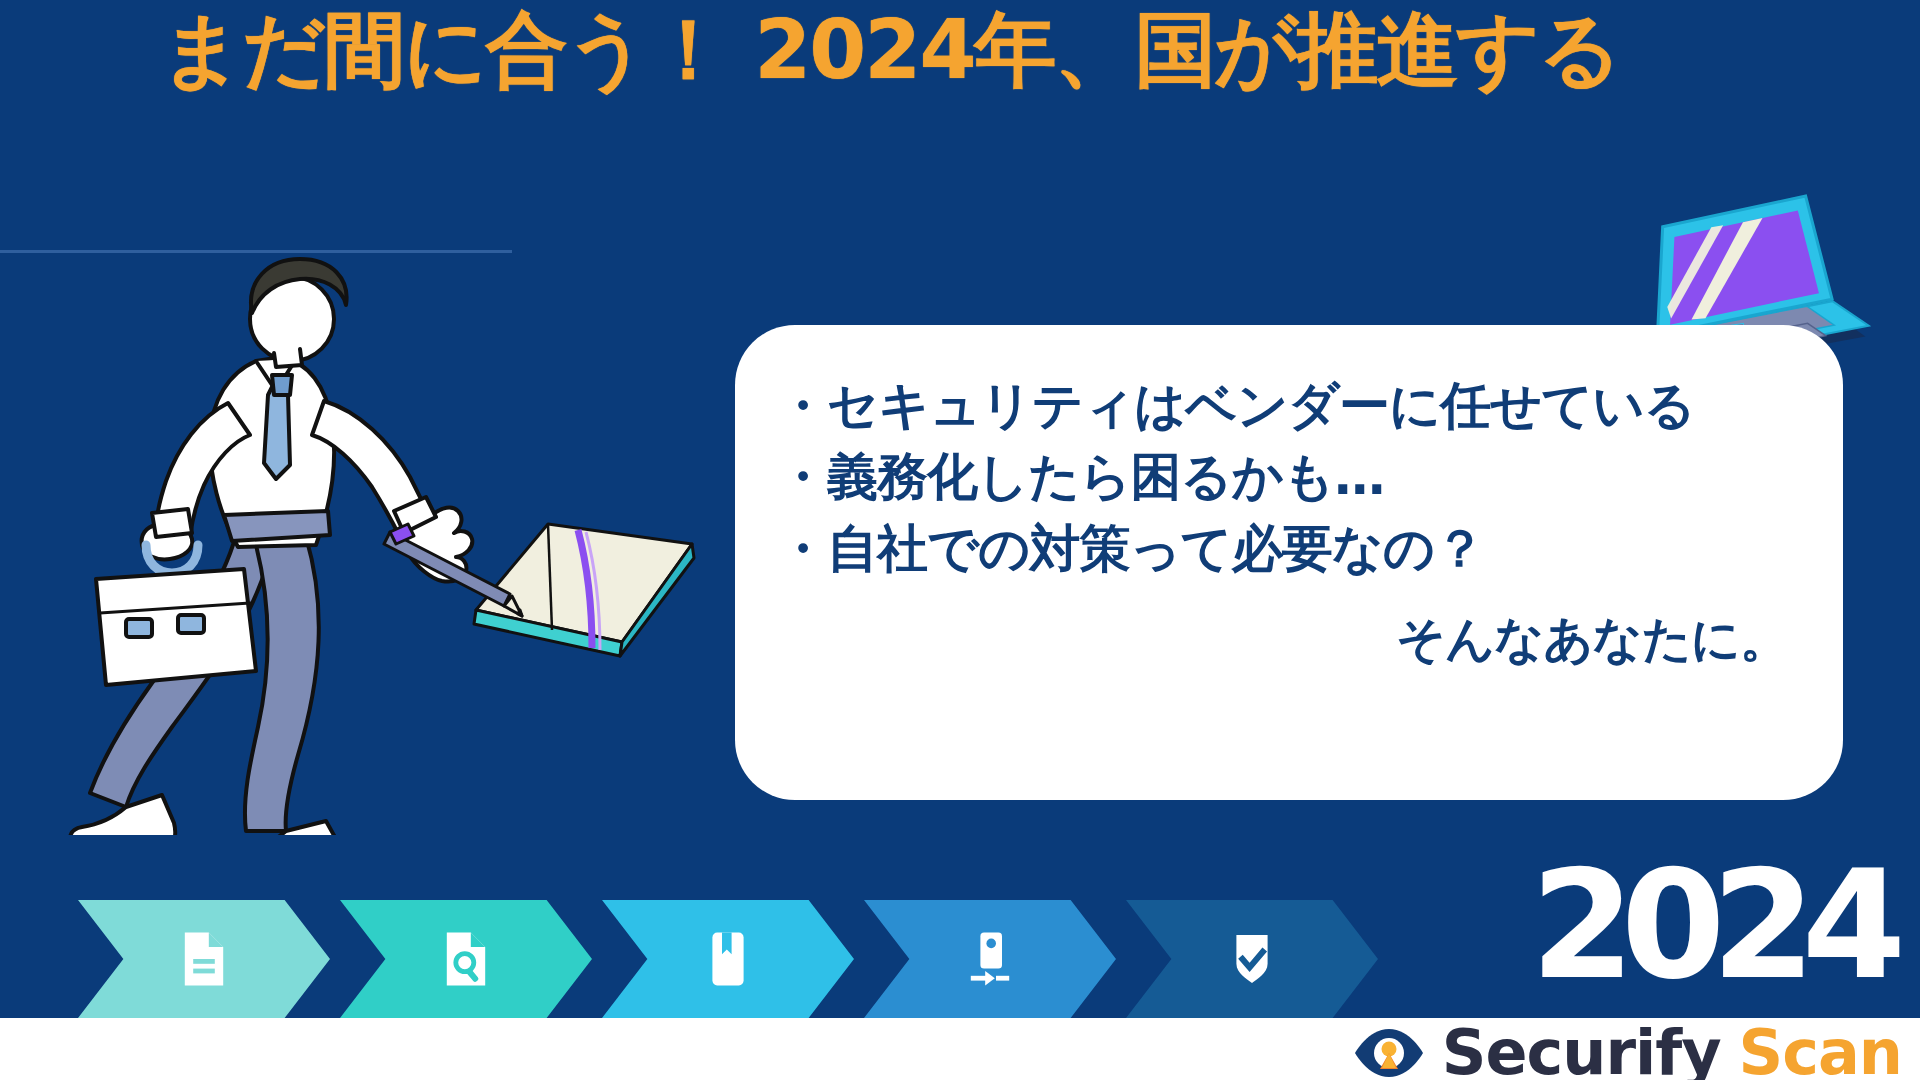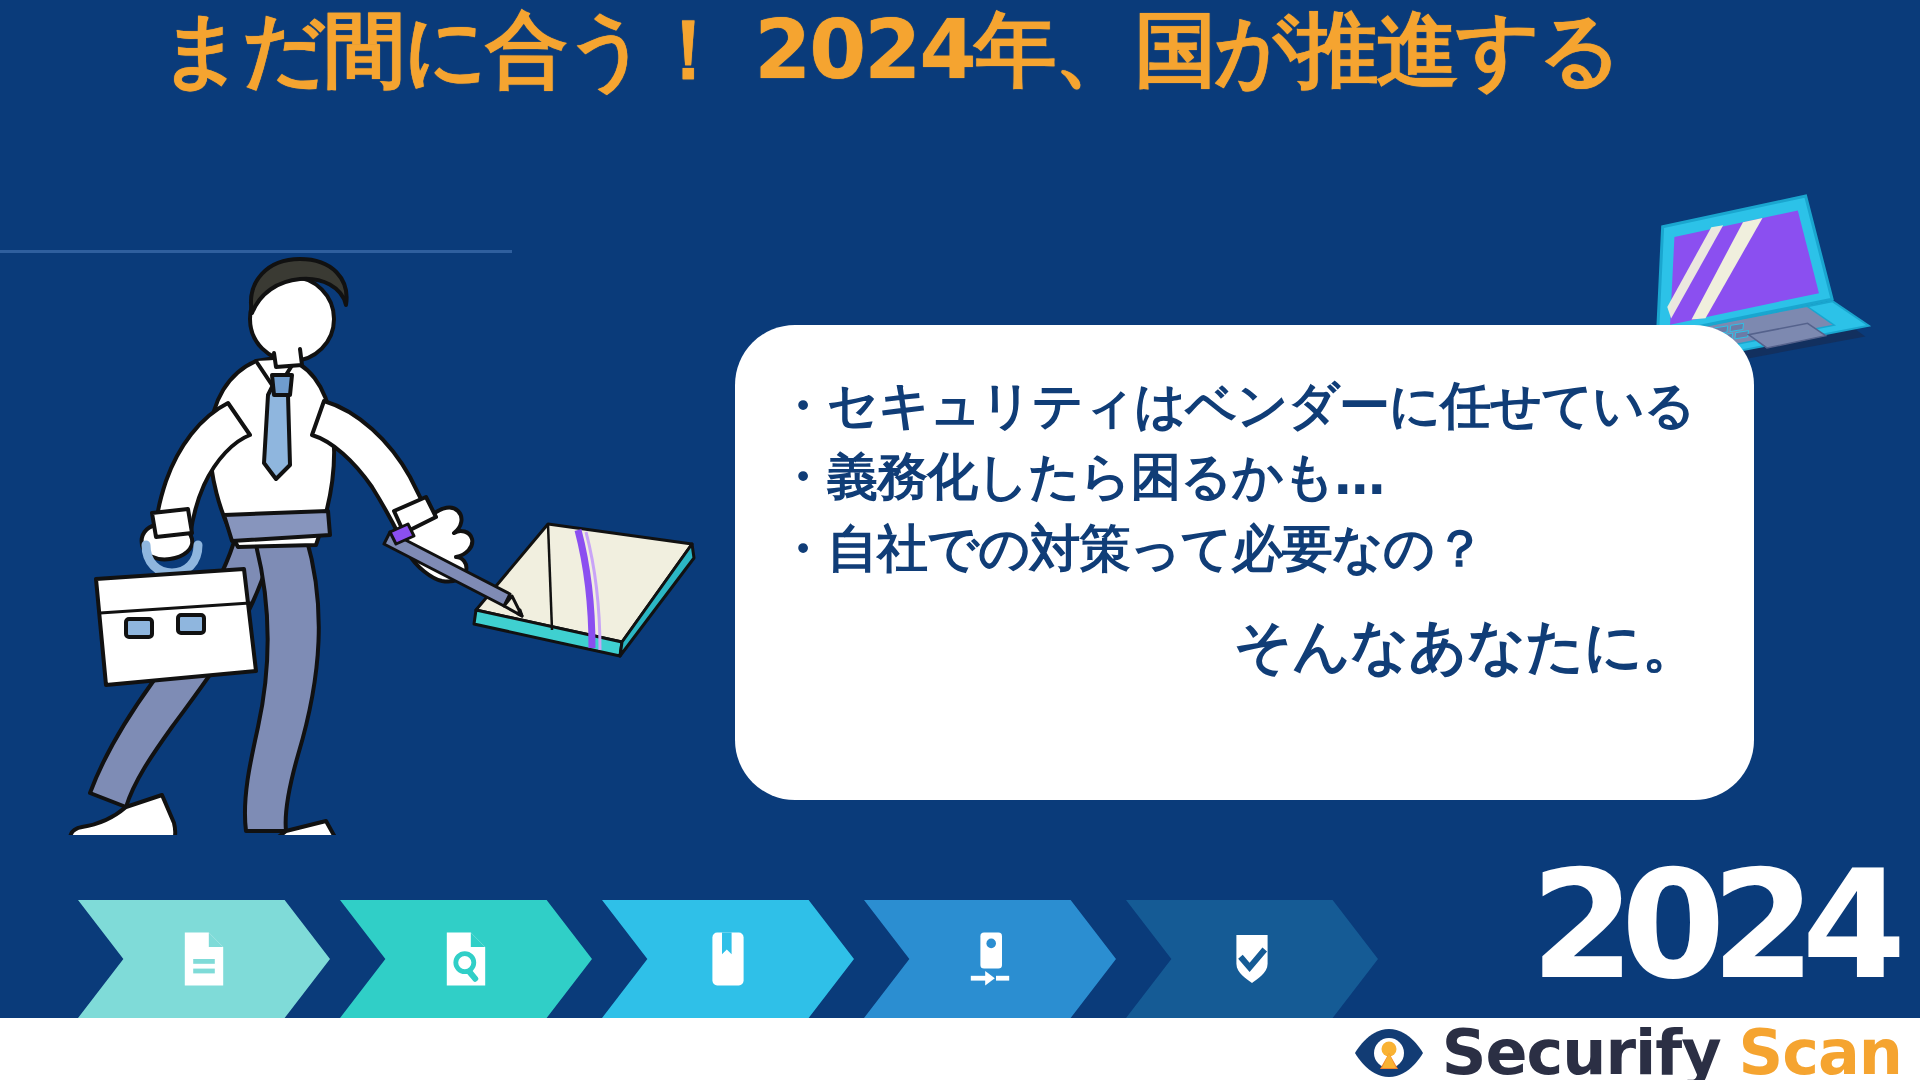--- a/index.html
+++ b/index.html
@@ -27,30 +27,30 @@
     white-space:nowrap;
     text-shadow:0 0 1px #f5a430;
   }
   .title-line.l2{margin-top:8px;}
   .title-rule{
     position:absolute;left:-128px;top:250px;width:640px;height:3px;background:#2f5f9e;z-index:8;
   }
 
   
   .bubble{
-    position:absolute;left:735px;top:325px;width:1019px;height:475px;
+    position:absolute;left:735px;top:325px;width:1108px;height:475px;
     background:#ffffff;border-radius:60px;z-index:7;
   }
   .bubble-inner{padding:45px 0 0 42px;}
   .b-line{
     color:#103d77;font-weight:bold;font-size:51px;line-height:1.40;white-space:nowrap;
     letter-spacing:-1px;
   }
   .b-closing{
-    color:#103d77;font-weight:bold;font-size:58px;line-height:1.4;white-space:nowrap;
+    color:#103d77;font-weight:bold;font-size:49px;line-height:1.4;white-space:nowrap;
     text-align:right;padding-right:55px;margin-top:22px;letter-spacing:-1px;
   }
 
   
   .chev-row{position:absolute;left:78px;bottom:62px;height:118px;z-index:5;display:flex;}
   .chev{
     position:relative;width:252px;height:118px;margin-right:10px;
     clip-path:polygon(0 0, 82% 0, 100% 50%, 82% 100%, 0 100%, 18% 50%);
     display:flex;align-items:center;justify-content:center;
   }

